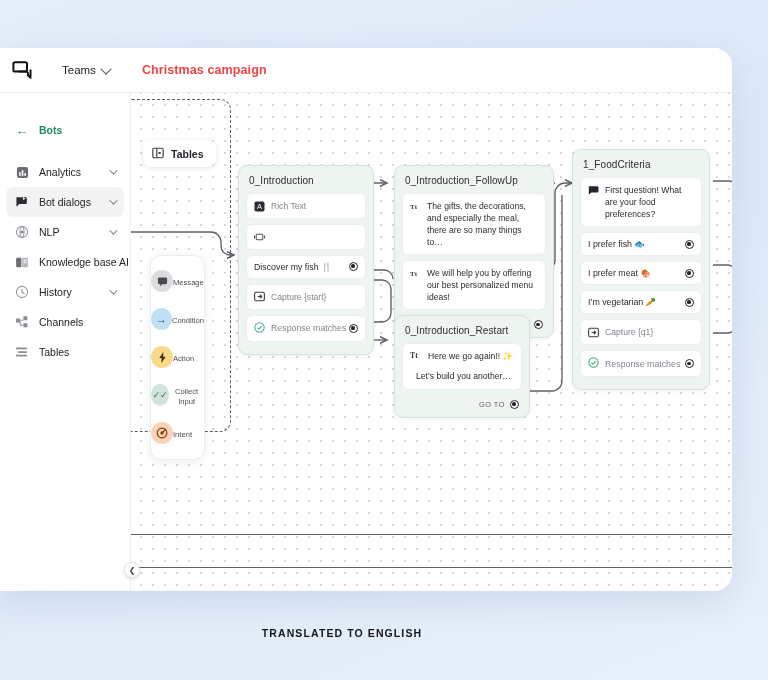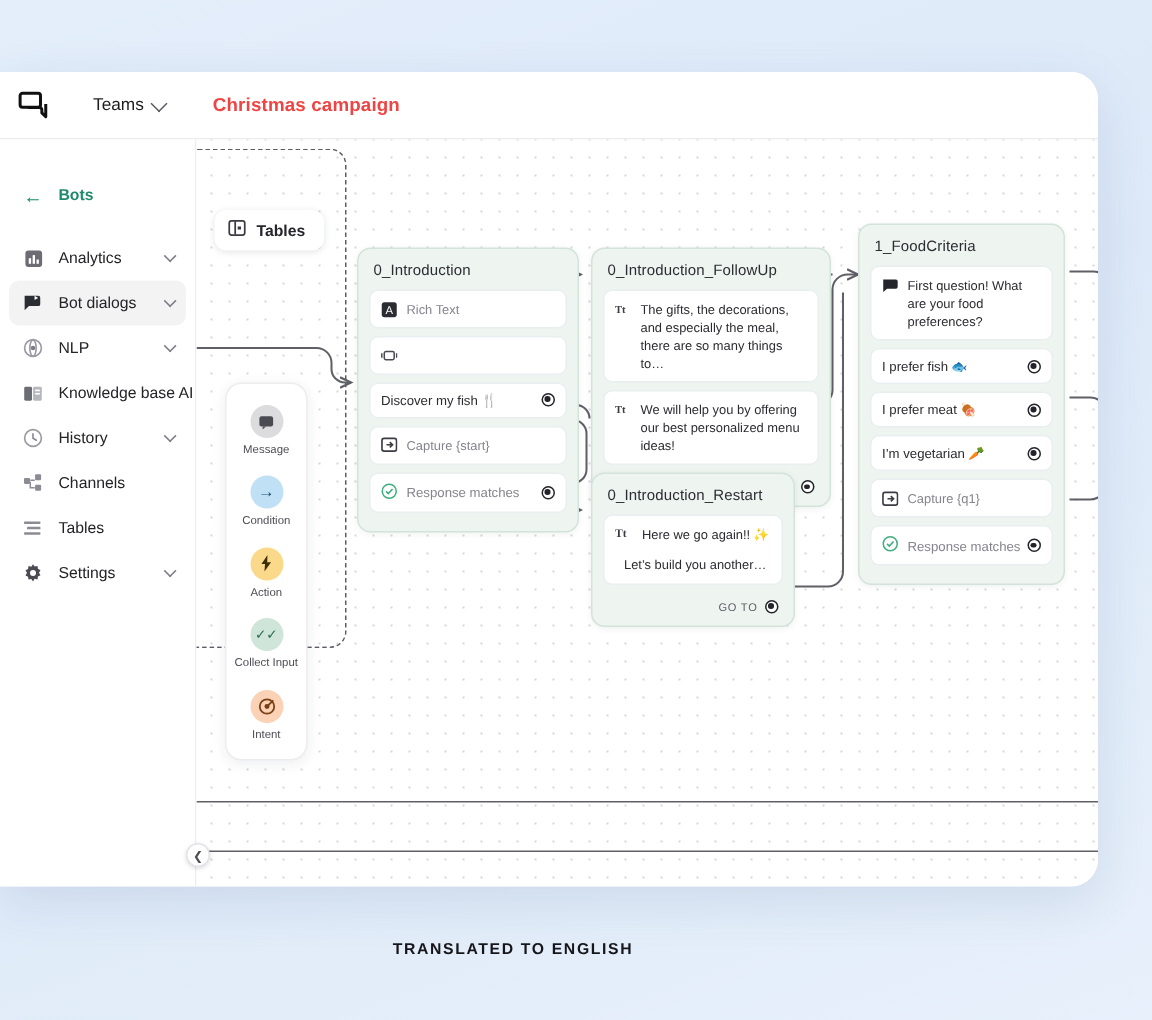--- a/index.html
+++ b/index.html
@@ -102,21 +102,21 @@
   }
 
   
   #node-palette {
     position: absolute; left: 19px; top: 162px;
     width: 55px; padding: 14px 0 12px;
     background: #fff; border: 1px solid #ededf0; border-radius: 11px;
     box-shadow: 0 2px 9px rgba(30,40,60,.08);
     z-index: 25;
   }
-  .pal-item { display: flex; flex-direction: column; align-items: center; margin-bottom: 13px; cursor: pointer; }
+  .pal-item { display: flex; align-items: center; margin-bottom: 13px; cursor: pointer; }
   .pal-item:last-child { margin-bottom: 0; }
   .pal-circle {
     width: 22px; height: 22px; border-radius: 50%;
     display: flex; align-items: center; justify-content: center;
     font-size: 11px; margin-bottom: 3px;
   }
   .pal-label { font-size: 7.6px; color: #4d4d55; text-align: center; line-height: 1.25; }
 
   
   #group-dashed {
@@ -169,21 +169,21 @@
   }
   .goto-row {
     display: flex; align-items: center; justify-content: flex-end; gap: 5px;
     padding: 5px 3px 1px 0; font-size: 7.4px; color: #5d5d66; letter-spacing: .5px;
   }
   .msgbox { background:#fff; border:1px solid #e9eef0; border-radius:6px; padding: 6px 7px; margin-bottom:5px; }
   .msgline { display:flex; gap:6px; font-size: 8.6px; color:#2b2b31; line-height:1.45; }
   .msgline + .msgline { margin-top: 7px; }
 
   
-  #card-intro      { left: 107px; top: 72px;  width: 148px; }
+  #card-intro      { left: 107px; top: 72px;  width: 136px; }
   #card-followup   { left: 263px; top: 72px;  width: 160px; }
   #card-restart    { left: 263px; top: 222px; width: 136px; }
   #card-food       { left: 441px; top: 56px;  width: 138px; }
 
   
   .hrule { position: absolute; left: 0; width: 601px; height: 0; border-top: 1.3px solid #5f5f68; z-index: 6; }
   #hrule-1 { top: 441px; }
   #hrule-2 { top: 474px; }
 
   
@@ -303,30 +303,20 @@
       <span class="s-ico">
         <svg width="14" height="13" viewBox="0 0 14 13">
             <rect x="1" y="1.6" width="11" height="1.7" rx=".6" fill="#8b8b94"></rect>
             <rect x="3" y="5.2" width="9" height="1.7" rx=".6" fill="#8b8b94"></rect>
             <rect x="1" y="8.8" width="11" height="1.7" rx=".6" fill="#8b8b94"></rect>
           </svg>
       </span>
       <span class="s-label">Tables</span>
     </div>
 
-    <div class="side-row">
-      <span class="s-ico">
-        <svg width="14" height="14" viewBox="0 0 14 14">
-            <path d="M7 1.1l1.1 1.6 1.9-.4.3 1.9 1.7.9-1 1.7 1 1.7-1.7.9-.3 1.9-1.9-.4L7 12.6l-1.1-1.6-1.9.4-.3-1.9-1.7-.9 1-1.7-1-1.7 1.7-.9.3-1.9 1.9.4Z" fill="#4a4a53"></path>
-            <circle cx="7" cy="7" r="2" fill="#fff"></circle>
-          </svg>
-      </span>
-      <span class="s-label">Settings</span>
-      <span class="s-chev"></span>
-    </div>
   </div>
 
   <div id="canvas">
 
     <div id="general-tab">
       <span>
         <svg width="12" height="12" viewBox="0 0 13 13">
             <rect x=".9" y="1.4" width="11.2" height="10.2" rx="1.6" fill="none" stroke="#3a3a42" stroke-width="1.25"></rect>
             <path d="M5.2 1.6v9.6" stroke="#3a3a42" stroke-width="1.25"></path>
             <rect x="7" y="5.4" width="2.4" height="2.2" fill="#3a3a42"></rect>

